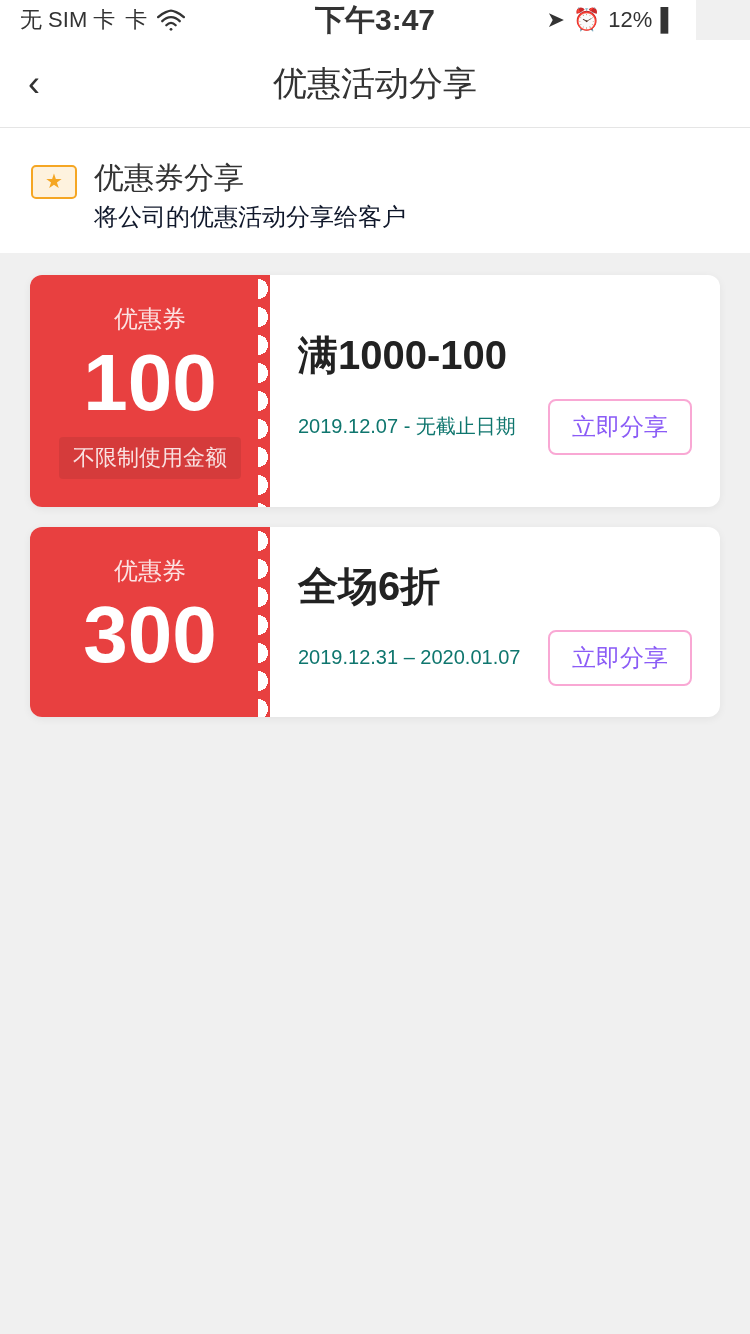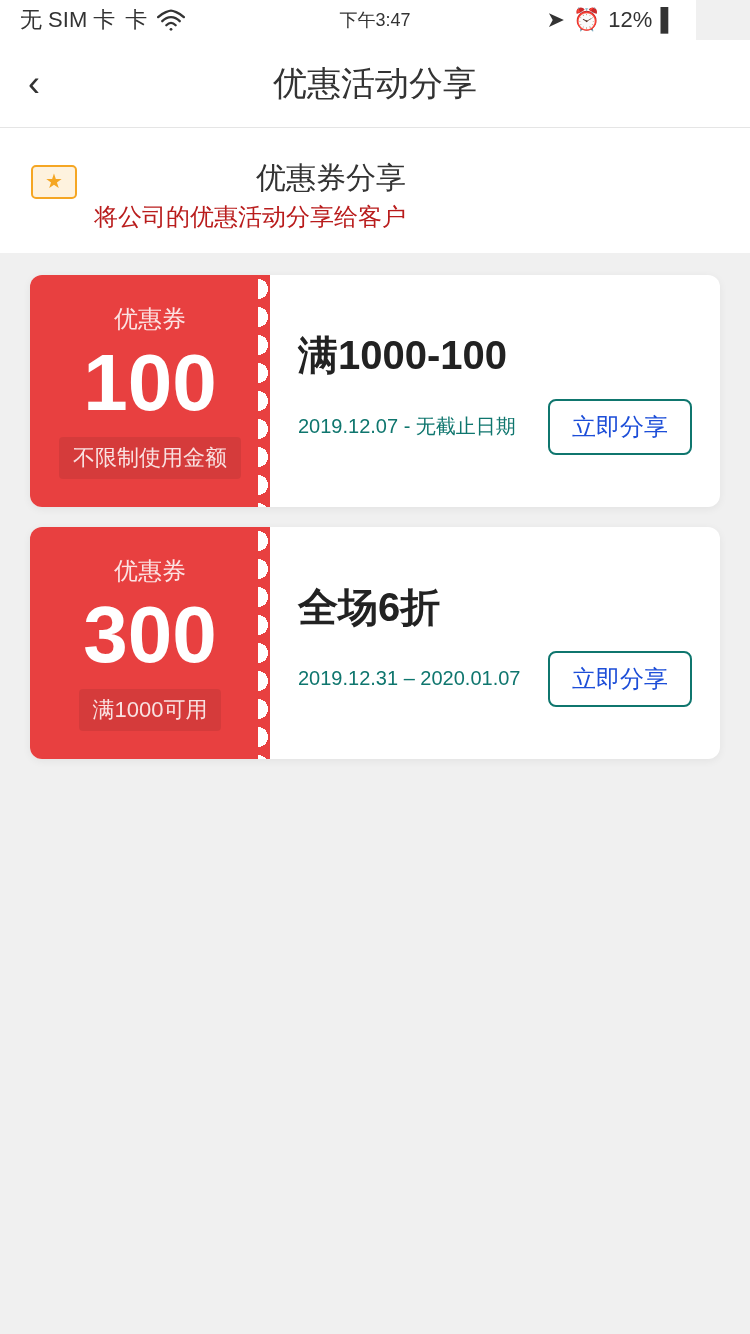--- a/index.html
+++ b/index.html
@@ -25,22 +25,22 @@
       font-size: 24px;
       font-weight: 500;
     }
     .status-left {
       display: flex;
       align-items: center;
       gap: 10px;
       font-size: 22px;
     }
     .status-center {
-      font-size: 18px;
-      font-weight: 400;
+      font-size: 30px;
+      font-weight: 700;
       position: absolute;
       left: 50%;
       transform: translateX(-50%);
     }
     .status-right {
       display: flex;
       align-items: center;
       gap: 8px;
       font-size: 22px;
     }
@@ -82,25 +82,24 @@
     .section-icon {
       width: 48px;
       height: 48px;
       flex-shrink: 0;
     }
     .section-text .section-title {
       font-size: 30px;
       font-weight: 500;
       color: #333;
       line-height: 1.3;
-      text-align: right;
     }
     .section-text .section-subtitle {
       font-size: 24px;
-      color: #b91c1c;
+      color: #0f172a;
       margin-top: 4px;
     }
 
     
     .coupon-list {
       padding: 20px 0;
       display: flex;
       flex-direction: column;
       gap: 20px;
     }
@@ -180,22 +179,22 @@
       align-items: center;
       justify-content: space-between;
       gap: 12px;
     }
     .coupon-date {
       font-size: 20px;
       color: #0f766e;
       flex: 1;
     }
     .share-btn {
-      border: 2px solid #0f766e;
-      color: #1d4ed8;
+      border: 2px solid #f9a8d4;
+      color: #8b5cf6;
       background: #fff;
       border-radius: 8px;
       padding: 10px 22px;
       font-size: 24px;
       cursor: pointer;
       white-space: nowrap;
       flex-shrink: 0;
     }
 
     
@@ -262,21 +261,20 @@
         <div class="coupon-date">2019.12.07 - 无截止日期</div>
         <button class="share-btn">立即分享</button>
       </div>
     </div>
   </div>
 
   <div class="coupon-card">
     <div class="coupon-left">
       <div class="coupon-label">优惠券</div>
       <div class="coupon-amount">300</div>
-      <div class="coupon-condition">满1000可用</div>
     </div>
     <div class="coupon-right">
       <div class="coupon-name">全场6折</div>
       <div class="coupon-footer">
         <div class="coupon-date">2019.12.31 – 2020.01.07</div>
         <button class="share-btn">立即分享</button>
       </div>
     </div>
   </div>
 

